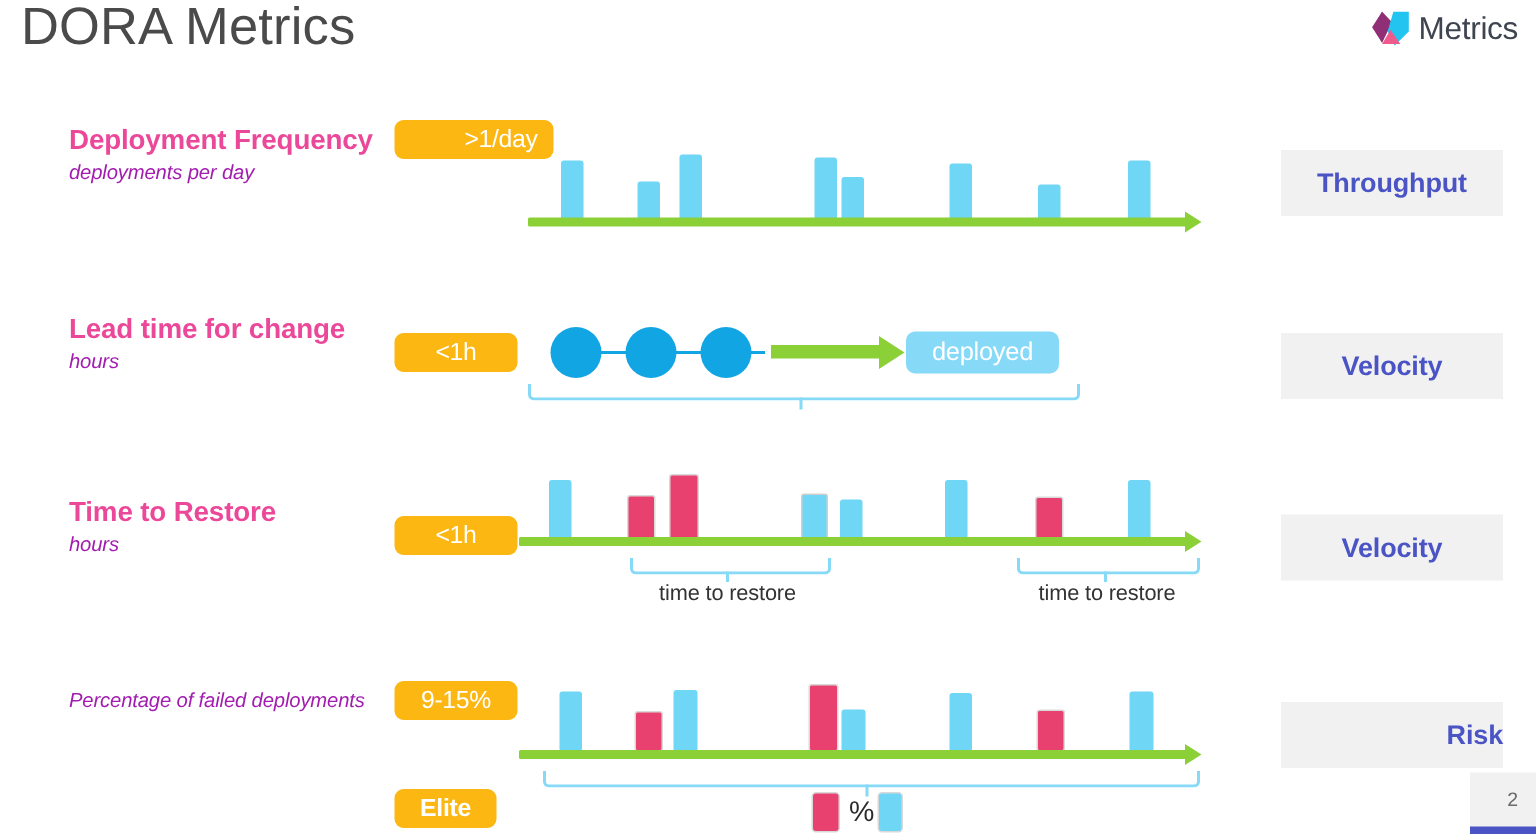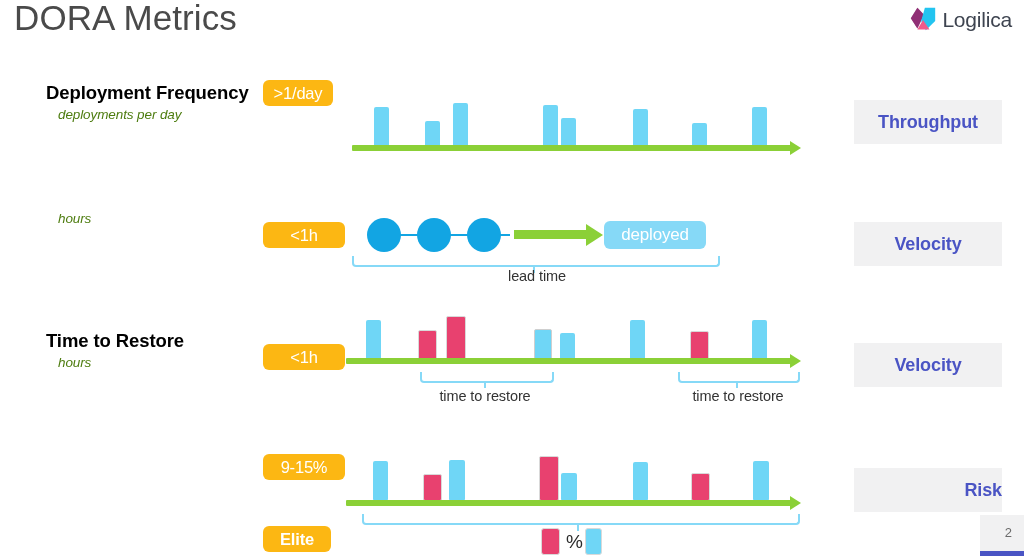--- a/index.html
+++ b/index.html
@@ -56,32 +56,31 @@
   }
   .row-labels {
     position: absolute;
     left: 46px;
     top: 0;
     width: 240px;
   }
   .metric-name {
     font-size: 18.5px;
     font-weight: 700;
-    color: #000000;
+    color: #ec4899;
     white-space: nowrap;
     letter-spacing: -0.1px;
   }
   .metric-sub {
     font-size: 13.5px;
     font-style: italic;
-    color: #4d7c0f;
+    color: #a21caf;
     margin-top: 3px;
     white-space: nowrap;
     letter-spacing: -0.1px;
-    margin-left: 12px;
   }
 
   .badge {
     position: absolute;
     background: #FCB713;
     color: #ffffff;
     border-radius: 6px;
     font-size: 16.5px;
     font-weight: 500;
     text-align: center;
@@ -234,66 +233,66 @@
 
 <div id="slide-title">DORA Metrics</div>
 
 <div id="brand-logo">
   <svg class="mark" viewBox="0 0 32 32">
     <polygon points="10,3 17,10.5 10,25 3,14" fill="#7B2B6E"></polygon>
     <polygon points="10,3 17,10.5 10,25 3,14" fill="#A3337C" opacity="0.55"></polygon>
     <polygon points="18,3 29,3 29,17 19,27 14,17" fill="#23C4F0"></polygon>
     <polygon points="10,26 16,16 23,26" fill="#ED5A8B"></polygon>
   </svg>
-  <span class="wordmark">Logilica</span>
+  <span class="wordmark">Metrics</span>
 </div>
 
 <div class="metric-row" style="top:82px;">
   <div class="row-labels">
     <div class="metric-name">Deployment Frequency</div>
     <div class="metric-sub">deployments per day</div>
   </div>
-  <div class="badge" style="left:263px; top:-2px; width:70px;">&gt;1/day</div>
+  <div class="badge" style="left:263px; top:-2px; width:70px;padding-left:36px;">&gt;1/day</div>
 
   <div class="chart" style="left:352px; top:0px; width:450px; height:65px;">
     <div class="bar blue" style="left:22px;  width:15px; height:40px;"></div>
     <div class="bar blue" style="left:73px;  width:15px; height:26px;"></div>
     <div class="bar blue" style="left:101px; width:15px; height:44px;"></div>
     <div class="bar blue" style="left:191px; width:15px; height:42px;"></div>
     <div class="bar blue" style="left:209px; width:15px; height:29px;"></div>
     <div class="bar blue" style="left:281px; width:15px; height:38px;"></div>
     <div class="bar blue" style="left:340px; width:15px; height:24px;"></div>
     <div class="bar blue" style="left:400px; width:15px; height:40px;"></div>
   </div>
   <div class="timeline" style="left:352px; top:63px; width:440px;"></div>
   <div class="timeline-head" style="left:790px; top:59px;"></div>
 
   <div class="band-label" style="top:18px;">Throughput</div>
 </div>
 
 <div class="metric-row" style="top:208px;">
   <div class="row-labels">
+    <div class="metric-name">Lead time for change</div>
     <div class="metric-sub">hours</div>
   </div>
   <div class="badge" style="left:263px; top:14px; width:82px;">&lt;1h</div>
 
   <div class="chart" style="left:352px; top:0px; width:450px; height:70px;">
     <div class="node-link" style="left:32px; top:26px; width:126px;"></div>
     <div class="node" style="left:15px; top:10px;"></div>
     <div class="node" style="left:65px; top:10px;"></div>
     <div class="node" style="left:115px; top:10px;"></div>
 
     <div class="green-arrow-body" style="left:162px; top:22px; width:72px;"></div>
     <div class="green-arrow-head" style="left:234px; top:16px;"></div>
 
     <div class="deployed-chip" style="left:252px; top:13px; width:102px;">deployed</div>
 
     <div class="bracket" style="left:0px; top:48px; width:364px;"></div>
     <div class="bracket-tick" style="left:181px; top:57px; height:8px;"></div>
-    <div class="caption" style="left:110px; top:60px; width:150px;">lead time</div>
   </div>
 
   <div class="band-label" style="top:14px;">Velocity</div>
 </div>
 
 <div class="metric-row" style="top:330px;">
   <div class="row-labels">
     <div class="metric-name">Time to Restore</div>
     <div class="metric-sub">hours</div>
   </div>
@@ -318,20 +317,21 @@
 
   <div class="bracket" style="left:678px; top:42px; width:118px;"></div>
   <div class="bracket-tick" style="left:736px; top:51px; height:7px;"></div>
   <div class="caption" style="left:658px; top:58px; width:160px;">time to restore</div>
 
   <div class="band-label" style="top:13px;">Velocity</div>
 </div>
 
 <div class="metric-row" style="top:456px;">
   <div class="row-labels">
+    <div class="metric-sub">Percentage of failed deployments</div>
   </div>
   <div class="badge" style="left:263px; top:-2px; width:82px;">9-15%</div>
   <div class="badge" style="left:263px; top:70px; width:68px;font-weight:bold;">Elite</div>
 
   <div class="chart" style="left:352px; top:-5px; width:460px; height:50px;">
     <div class="bar blue" style="left:21px;  width:15px; height:40px;"></div>
     <div class="bar pink" style="left:71px;  width:19px; height:27px;"></div>
     <div class="bar blue" style="left:97px;  width:16px; height:41px;"></div>
     <div class="bar pink" style="left:187px; width:20px; height:45px;"></div>
     <div class="bar blue" style="left:209px; width:16px; height:28px;"></div>

